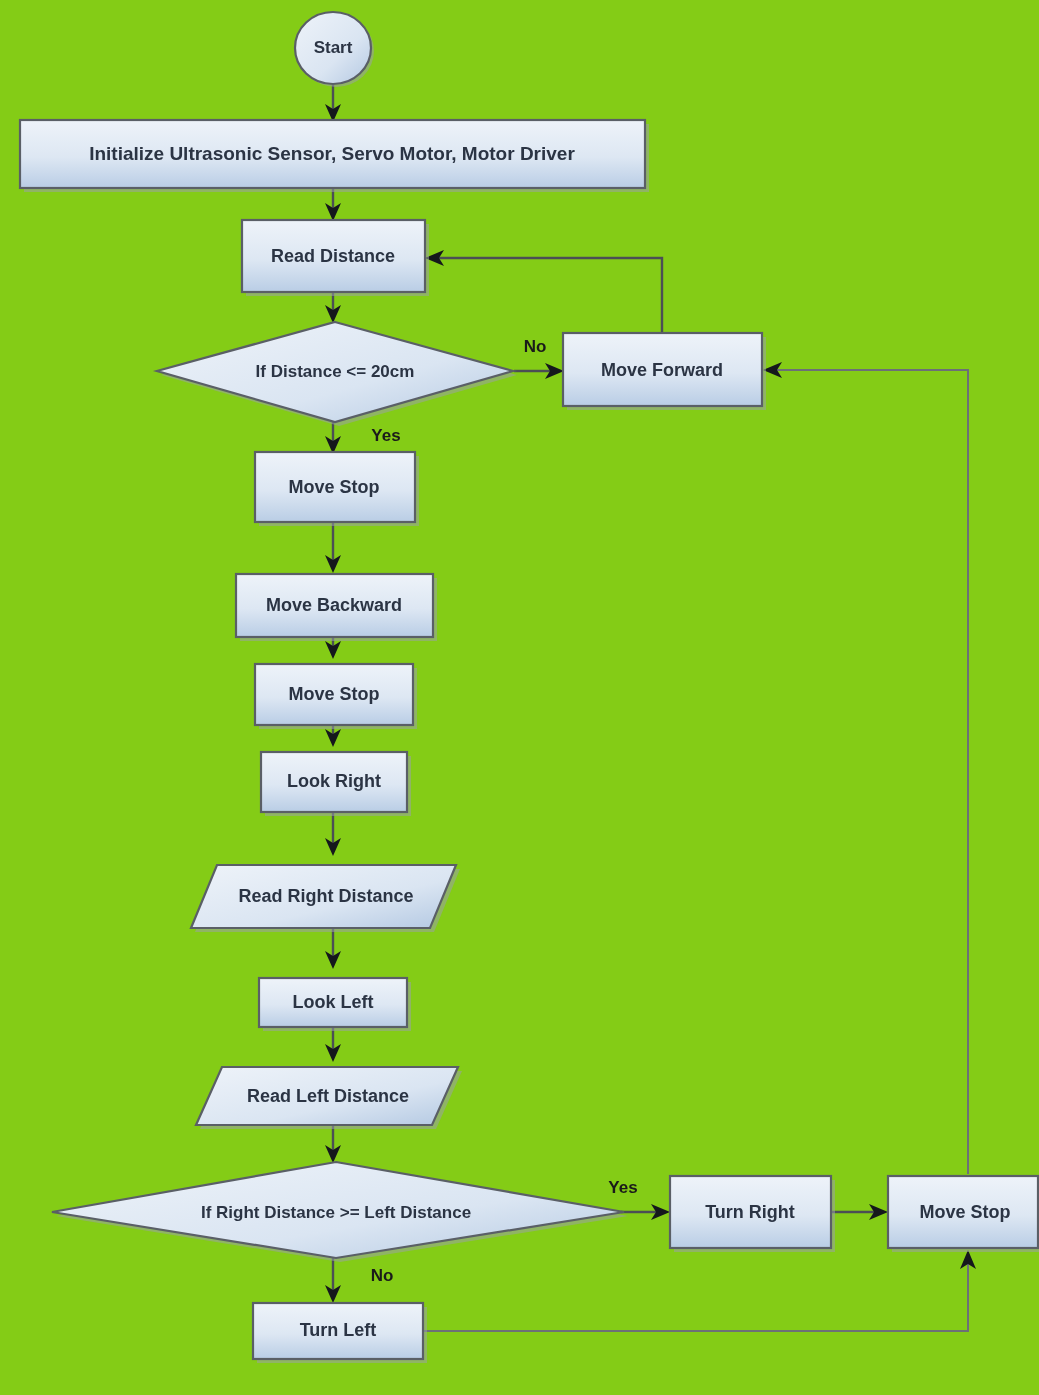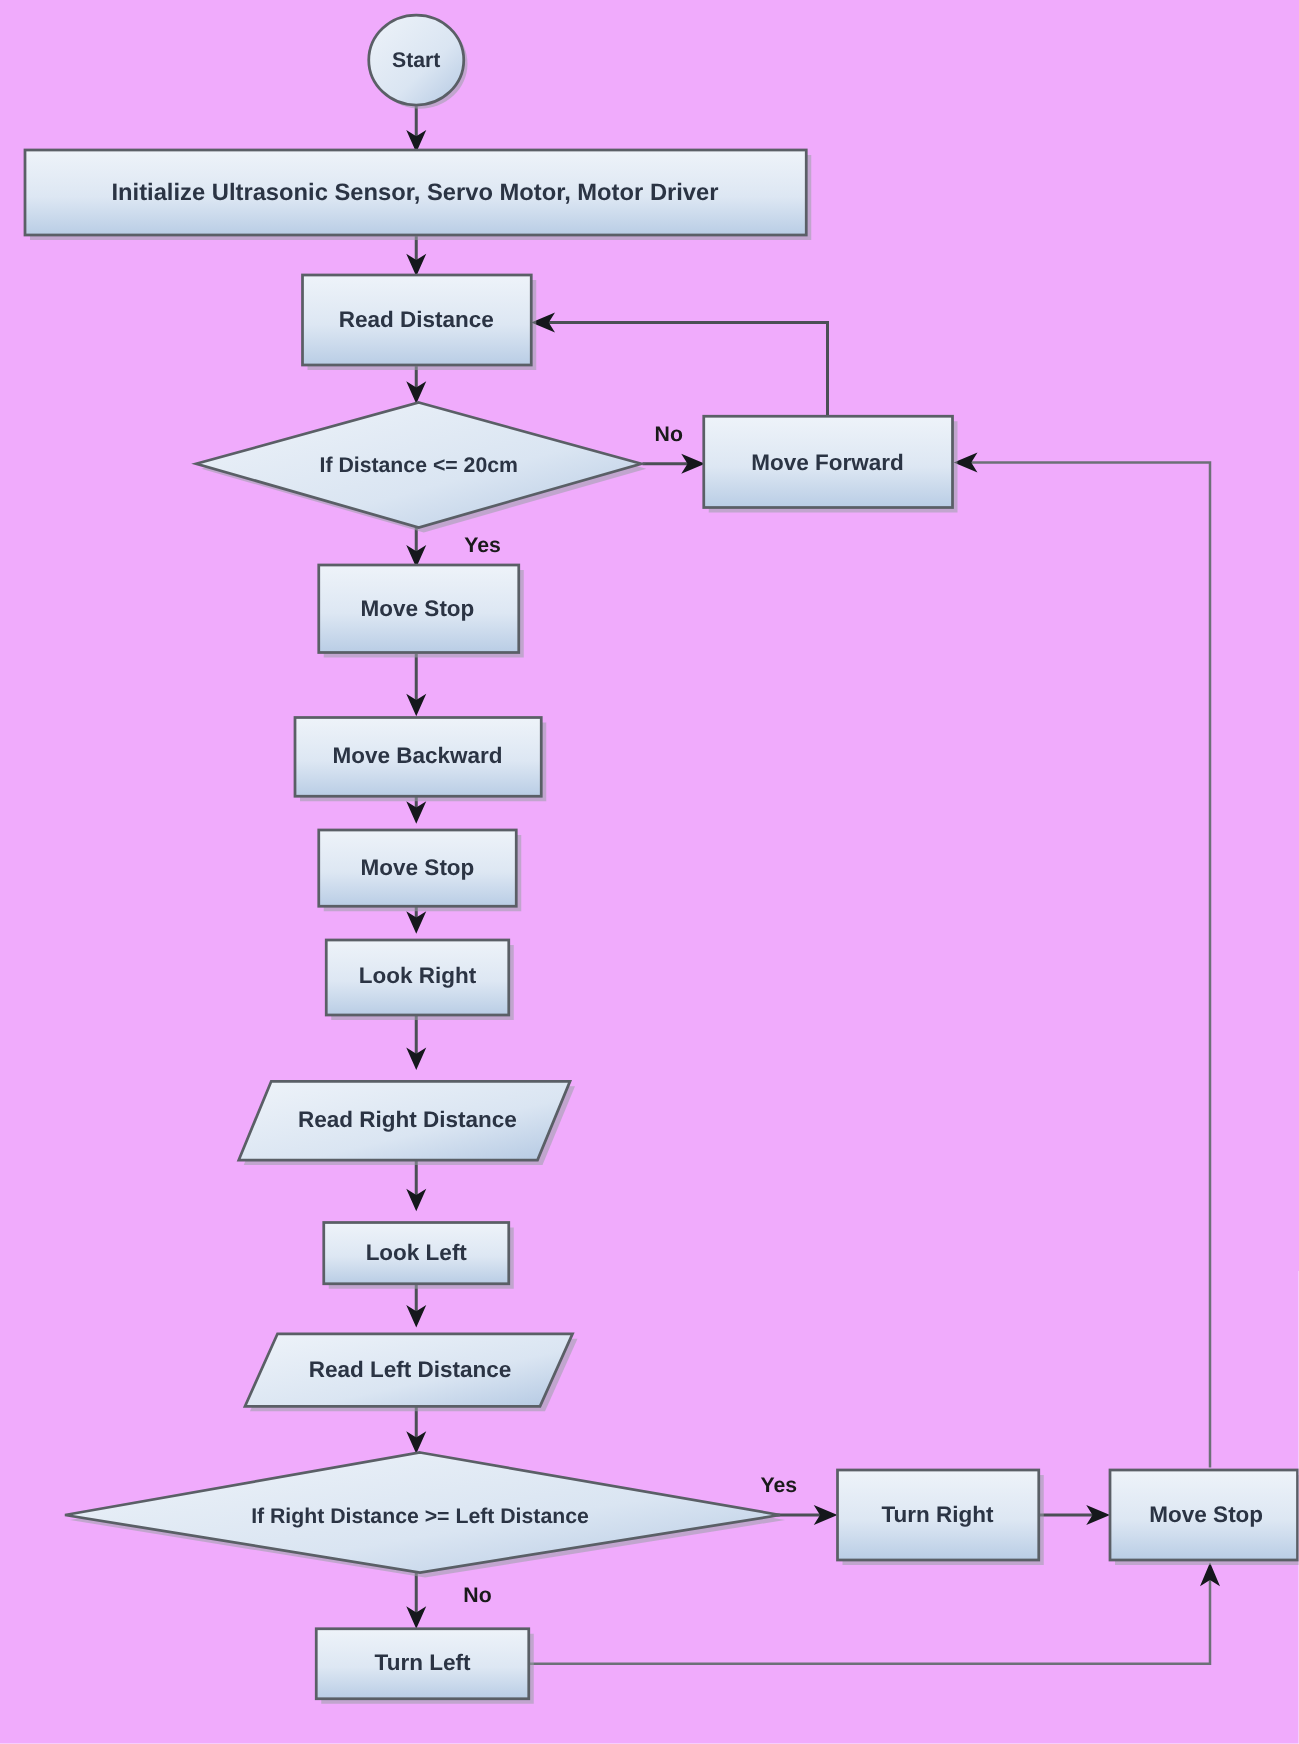--- a/index.html
+++ b/index.html
@@ -7,21 +7,21 @@
     padding: 0;
     background: #ffffff;
   }
   body {
     font-family: "Liberation Sans", sans-serif;
   }
   #canvas {
     position: relative;
     width: 1039px;
     height: 1395px;
-    background: #f0abfc;
+    background: #84cc16;
     overflow: hidden;
   }
   #canvas svg {
     position: absolute;
     top: 0;
     left: 0;
     width: 1039px;
     height: 1395px;
   }
   .node-label {

